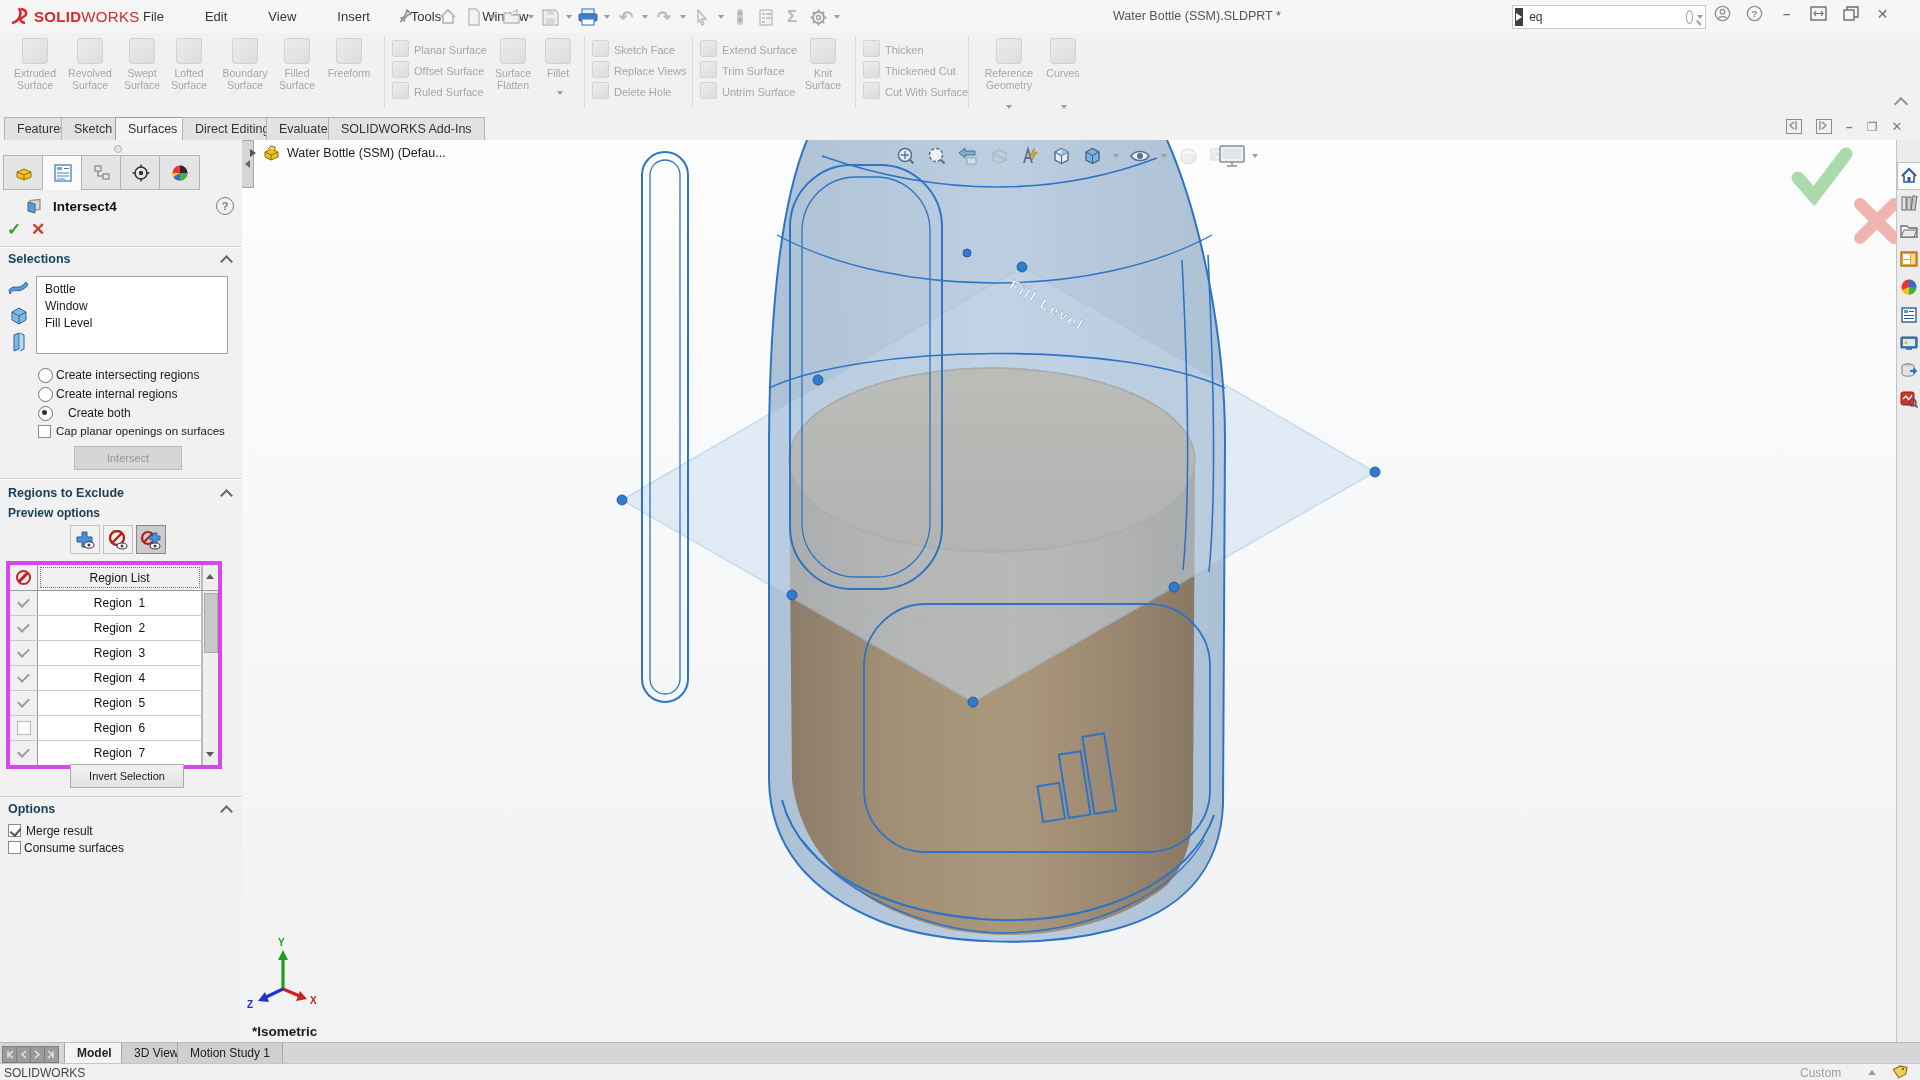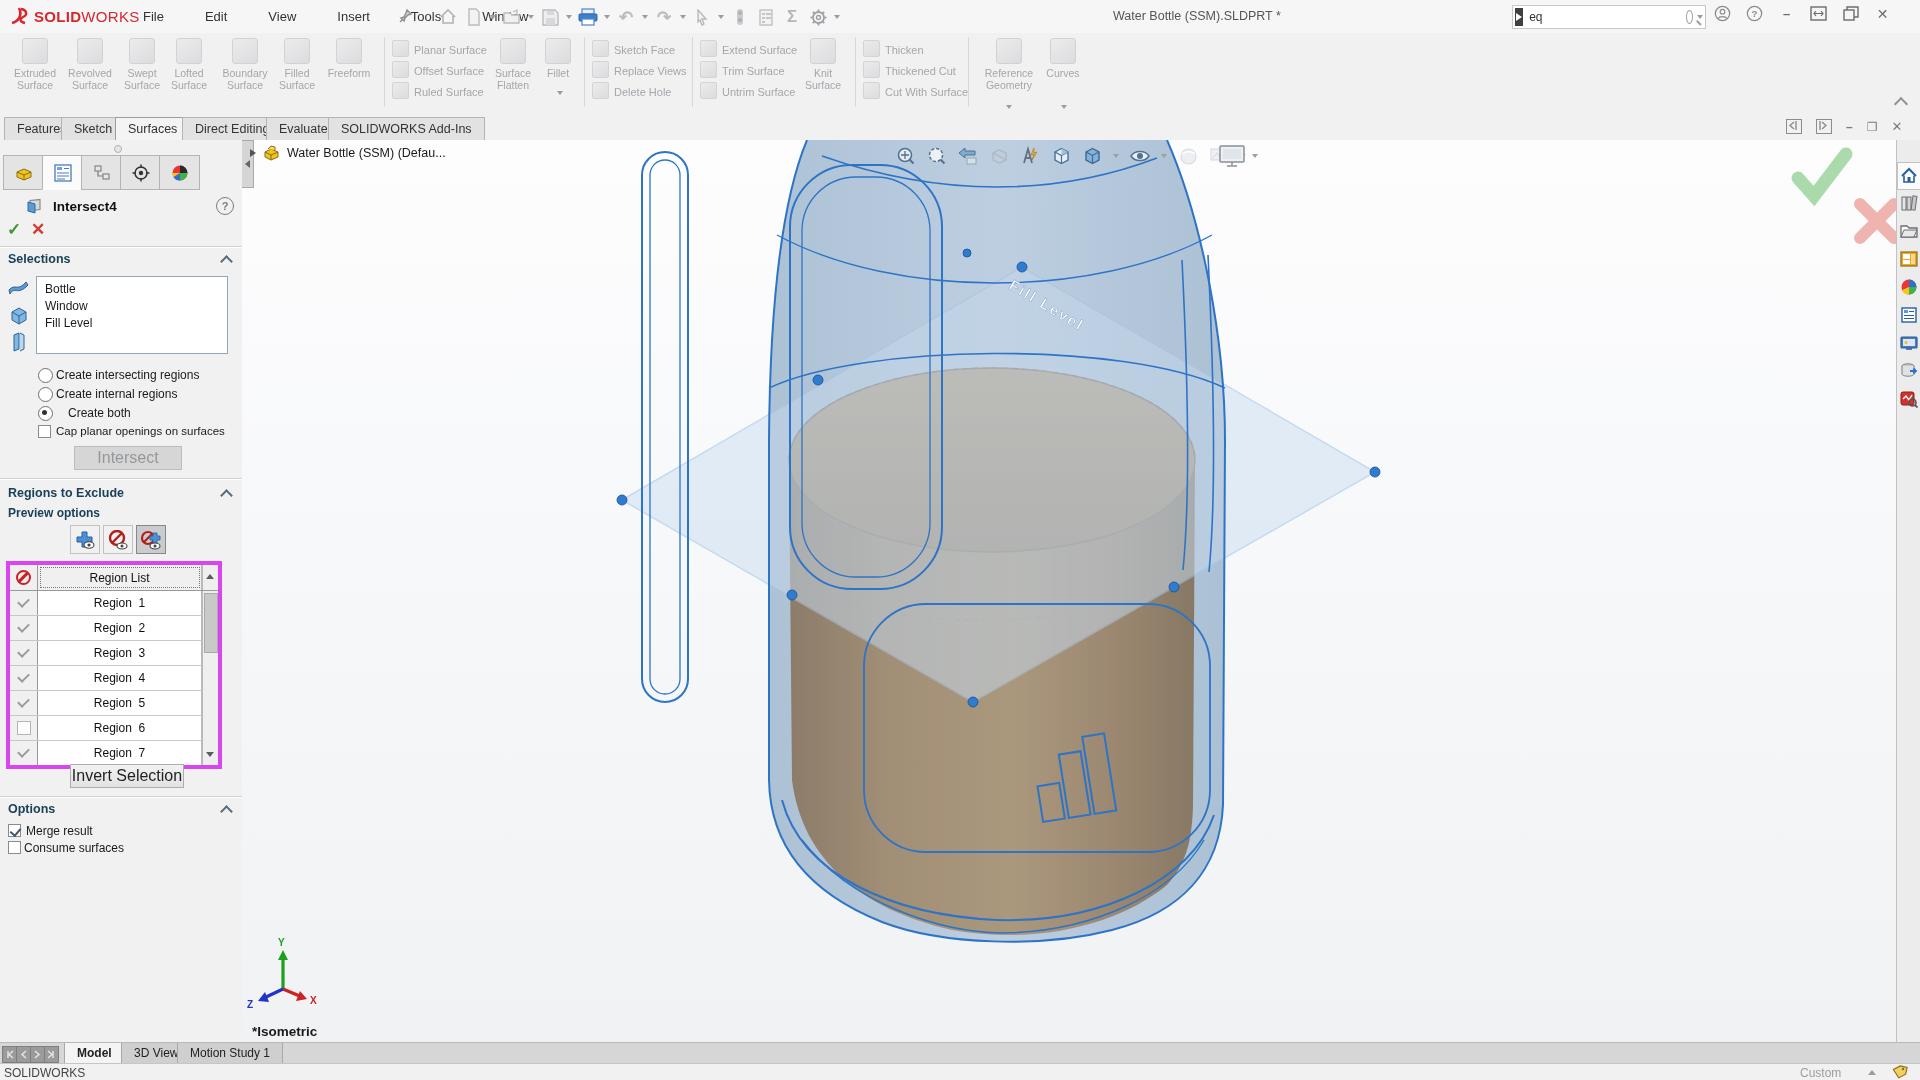--- a/index.html
+++ b/index.html
@@ -52,21 +52,21 @@
   .hr{left:0;width:242px;height:1px;background:#d2d2d3;border-bottom:1px solid #fff;}
   .sect{font-weight:bold;font-size:12.5px;color:#1a4158;}
   .chev-s{position:absolute;width:7px;height:7px;border-left:2px solid #5a6b76;border-top:2px solid #5a6b76;transform:rotate(45deg);}
   .selbox{left:36px;top:136px;width:192px;height:78px;background:#fff;border:1px solid #93a7b6;font-size:12px;color:#1a1a1a;padding:4px 0 0 8px;box-sizing:border-box;line-height:17px;}
   .selico{position:absolute;left:8px;width:22px;height:20px;}
   .radio{position:absolute;left:38px;width:13px;height:13px;border:1px solid #707070;border-radius:50%;background:#fff;}
   .radio.on::after{content:"";position:absolute;left:3px;top:3px;width:5px;height:5px;border-radius:50%;background:#333;}
   .cb{position:absolute;width:13px;height:13px;border:1px solid #8a8a8a;background:#fff;box-sizing:border-box;}
   .cb.on::after{content:"";position:absolute;left:2.5px;top:0.5px;width:5px;height:8px;border-right:2px solid #40566b;border-bottom:2px solid #40566b;transform:rotate(40deg);}
   .lbl{position:absolute;font-size:12px;color:#1a1a1a;white-space:nowrap;}
-  .btn{position:absolute;height:22px;font-size:16px;text-align:center;line-height:22px;border:1px solid #adadae;background:linear-gradient(#f2f2f3,#e2e2e4);color:#222;}
+  .btn{position:absolute;height:22px;font-size:11px;text-align:center;line-height:22px;border:1px solid #adadae;background:linear-gradient(#f2f2f3,#e2e2e4);color:#222;}
   .btn.disabled{background:#d6d6d7;color:#94989b;border-color:#bcbcbd;}
   .pvbtn{position:absolute;top:385px;width:28px;height:27px;border:1px solid #c2c2c3;background:#f1f1f2;display:flex;align-items:center;justify-content:center;}
   .pvbtn.pressed{background:#c9cbce;border-color:#888;}
   .rtable{left:6px;top:421px;width:216px;background:#fff;border:4px solid #d946ef;box-sizing:border-box;}
   .rt-head{display:flex;height:25px;border-bottom:1px solid #9a9a9b;background:#f0f0f1;}
   .rt-c1{width:28px;border-right:1px solid #9a9a9b;display:flex;align-items:center;justify-content:center;box-sizing:border-box;}
   .rt-c2{flex:1;display:flex;align-items:center;justify-content:center;font-size:12px;color:#111;border-right:1px solid #b9b9ba;outline:1px dotted #777;outline-offset:-3px;}
   .rt-row{display:flex;height:24px;border-bottom:1px solid #c7c7c8;}
   .rt-row:last-child{border-bottom:none;}
   .rt-row .rt-c1{background:#f0f0f1;}

